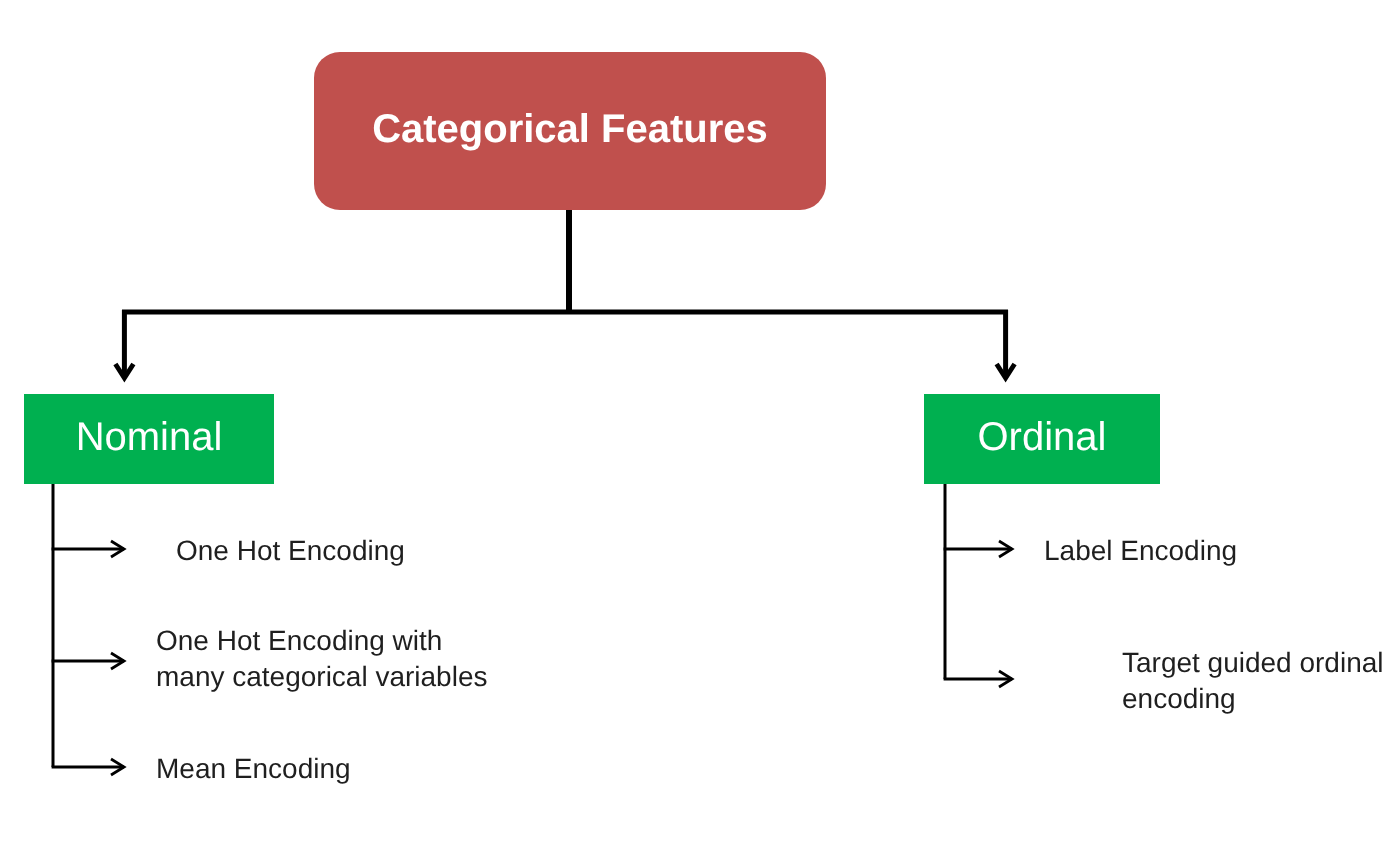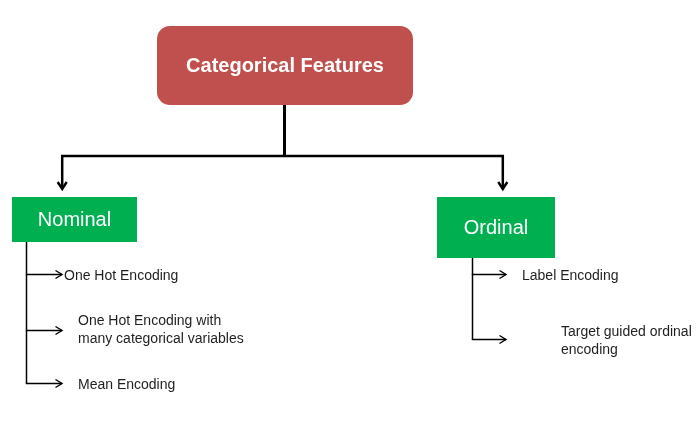--- a/index.html
+++ b/index.html
@@ -44,31 +44,31 @@
     background: var(--root-fill);
     border-radius: 13px;
     font-size: 20px;
     font-weight: bold;
   }
   .node-branch {
     background: var(--branch-fill);
     font-size: 20px;
   }
   .node-nominal { left: 12px;  top: 197px; width: 125px; height: 45px; }
-  .node-ordinal { left: 437px; top: 197px; width: 118px; height: 61px; }
+  .node-ordinal { left: 462px; top: 197px; width: 118px; height: 45px; }
 
   .leaf {
     position: absolute;
     transform: translateY(-50%);
     font-size: 14px;
     line-height: 18px;
     color: var(--item-text);
     white-space: pre-line;
   }
-  .leaf-n1 { left: 64px;  top: 275px; }
+  .leaf-n1 { left: 88px;  top: 275px; }
   .leaf-n2 { left: 78px;  top: 329px; }
   .leaf-n3 { left: 78px;  top: 384px; }
   .leaf-o1 { left: 522px; top: 275px; }
   .leaf-o2 { left: 522px; top: 340px; margin-left: 39px; }
 </style>
 </head>
 <body>
 
 <div class="canvas">
 

